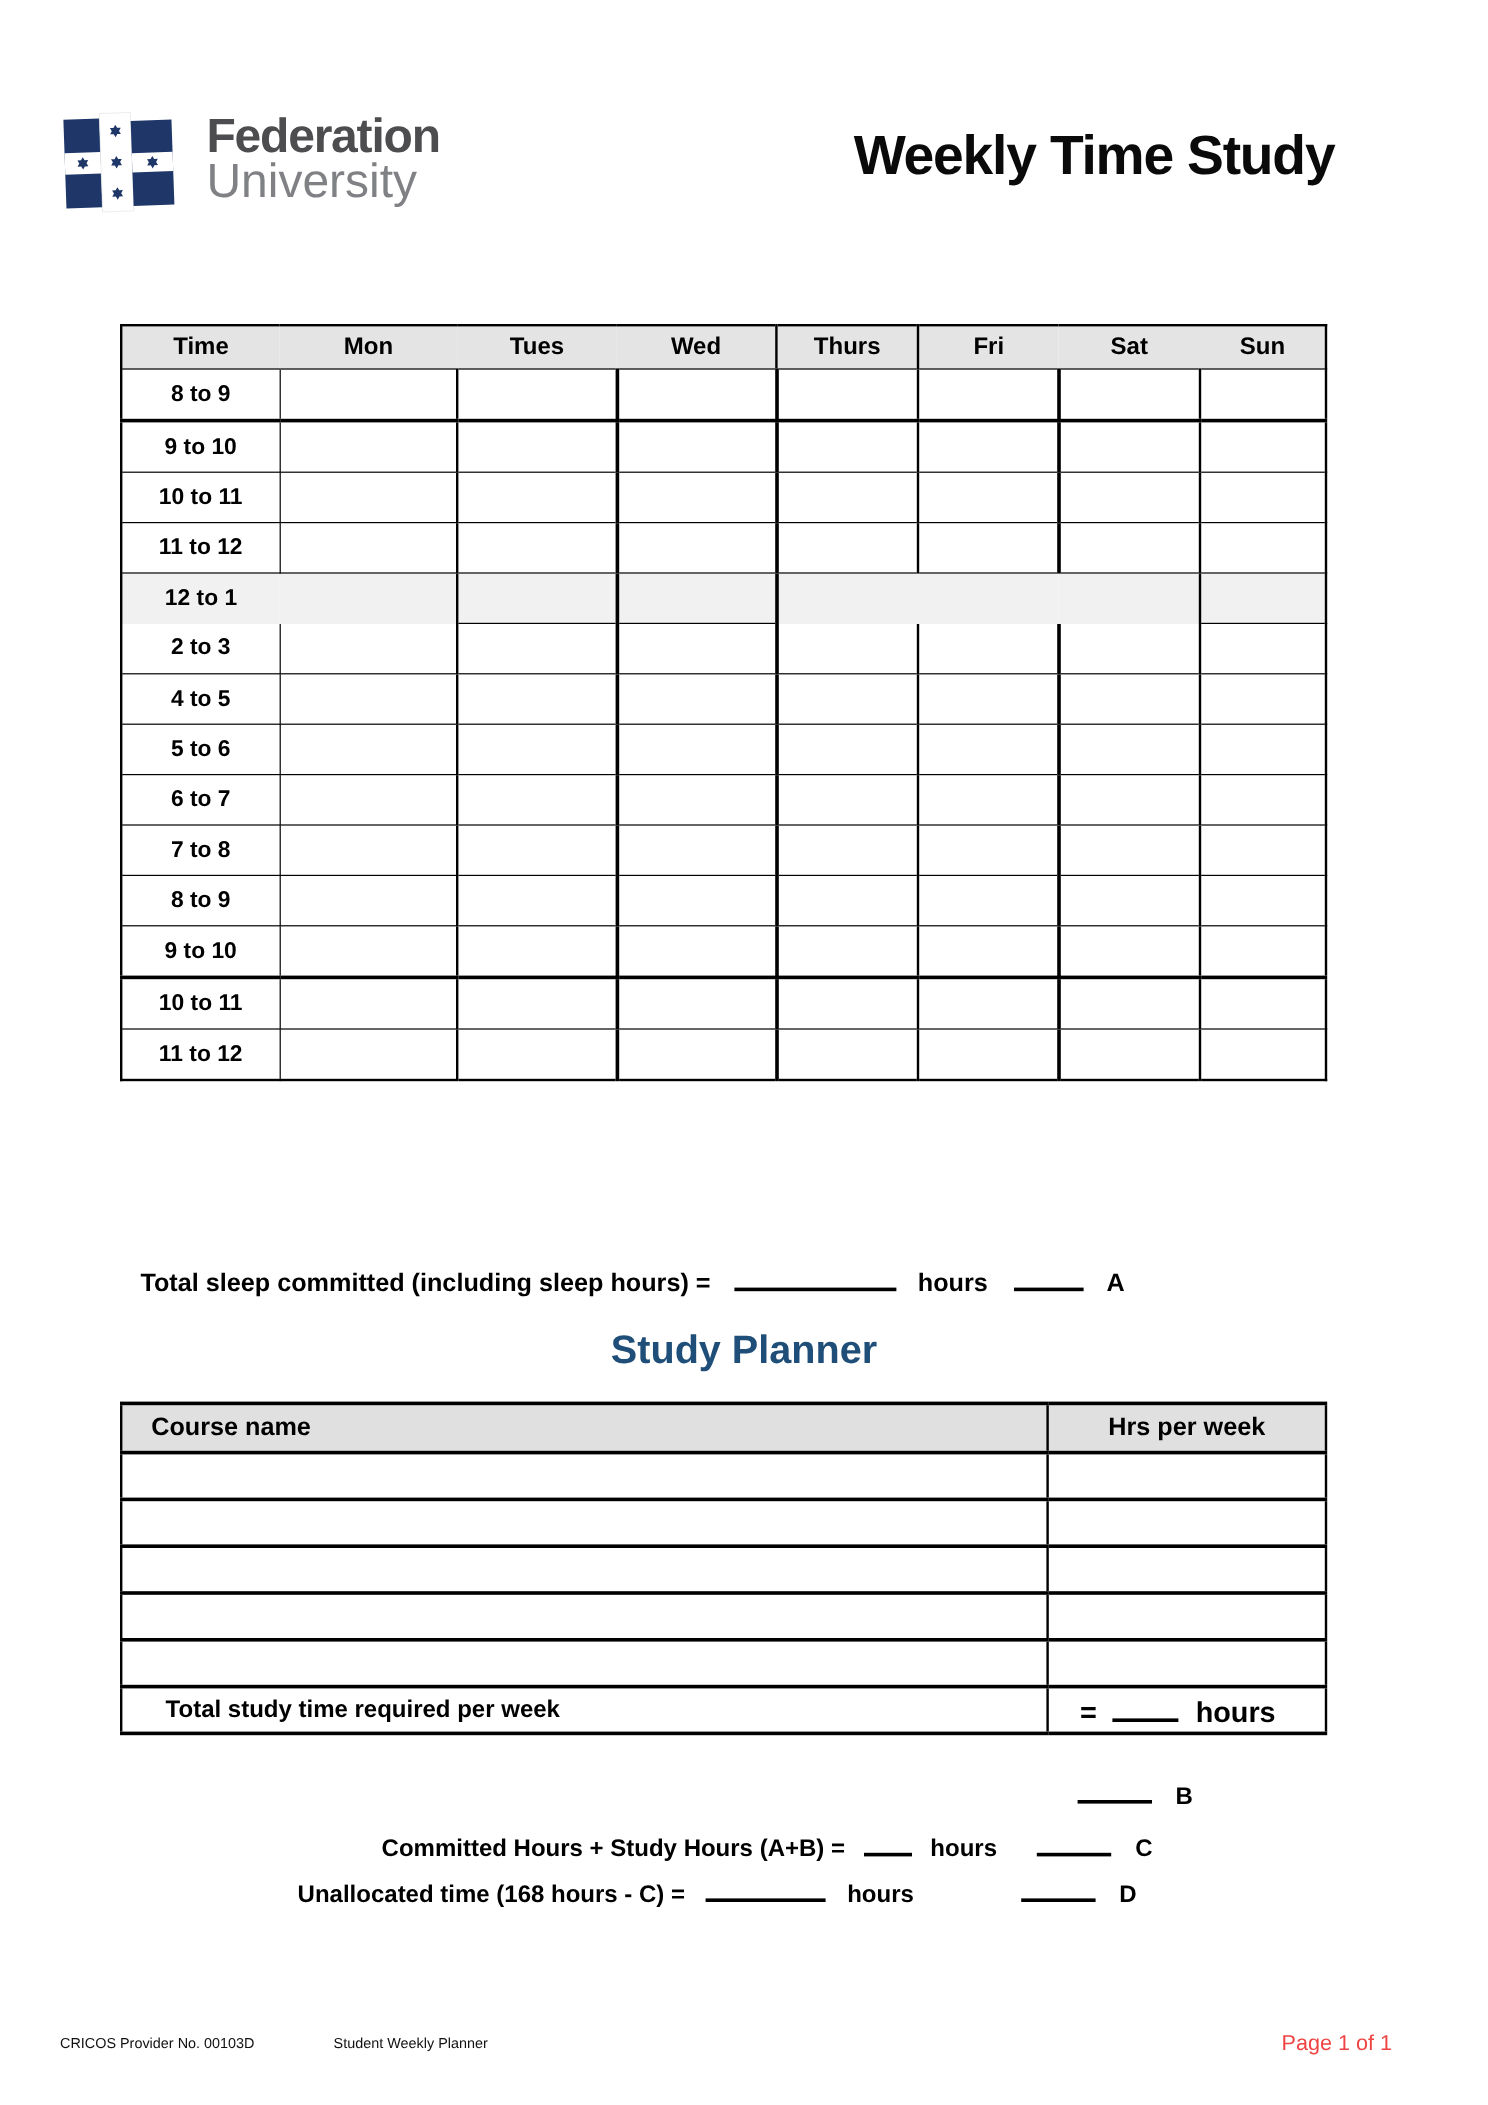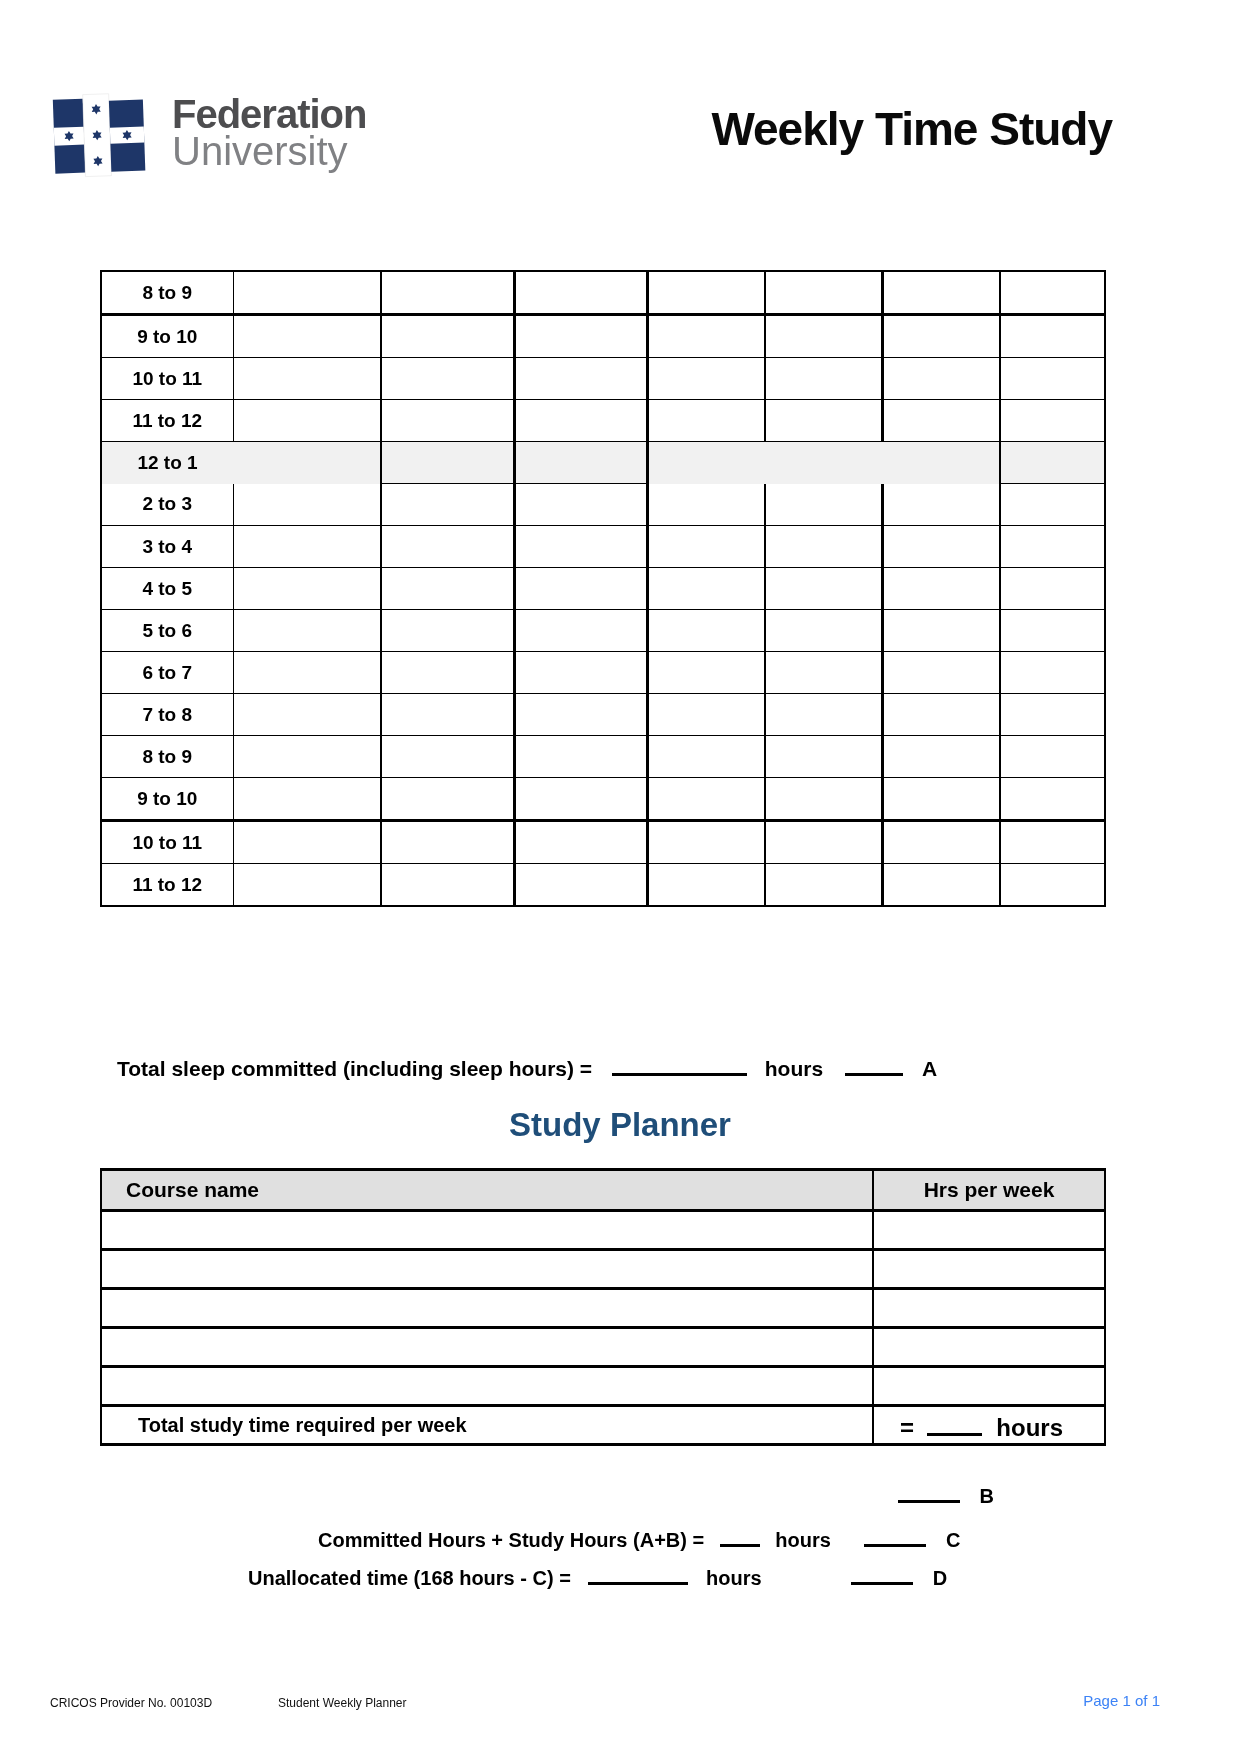--- a/index.html
+++ b/index.html
@@ -58,21 +58,21 @@
     border-left:2px solid #000;border-right:2px solid #000;
     border-top:3px solid #000;border-bottom:3px solid #000;background:#fff;
   }
   .planner th{background:#e0e0e0;height:36px;font-size:21px;font-weight:bold;}
   .planner th:nth-child(1){text-align:left;padding-left:24px;}
   .planner td{height:34px;}
   .planner .total-label{font-weight:bold;font-size:20px;text-align:left;padding-left:36px;}
   .planner .total-value{font-weight:bold;font-size:24px;text-align:left;padding-left:26px;white-space:nowrap;}
   
   .footer-item{position:absolute;font-size:12px;color:#111;}
-  .footer-page{position:absolute;font-size:15px;color:#3b82f6;}
+  .footer-page{position:absolute;font-size:18px;color:#ef4444;}
 </style>
 </head>
 <body>
 
 <div class="logo">
   <svg width="100" height="94" viewBox="0 0 100 94">
     <defs>
       <polygon id="st6" points="0,-5.2 1.5,-2.6 4.5,-2.6 3,0 4.5,2.6 1.5,2.6 0,5.2 -1.5,2.6 -4.5,2.6 -3,0 -4.5,-2.6 -1.5,-2.6"></polygon>
     </defs>
     <g transform="rotate(-2 50 47)">
@@ -101,20 +101,30 @@
     <col style="width:132px">
       <col style="width:148px">
       <col style="width:133px">
       <col style="width:133px">
     <col style="width:118px">
       <col style="width:117px">
       <col style="width:118px">
       <col style="width:105px">
   </colgroup>
   <tbody>
+      <tr>
+    <th>Time</th>
+    <th>Mon</th>
+    <th>Tues</th>
+    <th>Wed</th>
+    <th>Thurs</th>
+    <th>Fri</th>
+    <th>Sat</th>
+    <th>Sun</th>
+  </tr>
   <tr class="first">
         <td>8 to 9</td>
         <td></td>
         <td></td>
         <td></td>
         <td></td>
         <td></td>
         <td></td>
         <td></td>
       </tr>
@@ -153,30 +163,20 @@
         <td></td>
         <td></td>
         <td></td>
         <td></td>
         <td></td>
         <td></td>
         <td></td>
       </tr>
   <tr>
         <td>2 to 3</td>
-        <td></td>
-        <td></td>
-        <td></td>
-        <td></td>
-        <td></td>
-        <td></td>
-        <td></td>
-      </tr>
-  <tr>
-        <td>3 to 4</td>
         <td></td>
         <td></td>
         <td></td>
         <td></td>
         <td></td>
         <td></td>
         <td></td>
       </tr>
   <tr>
         <td>4 to 5</td>

